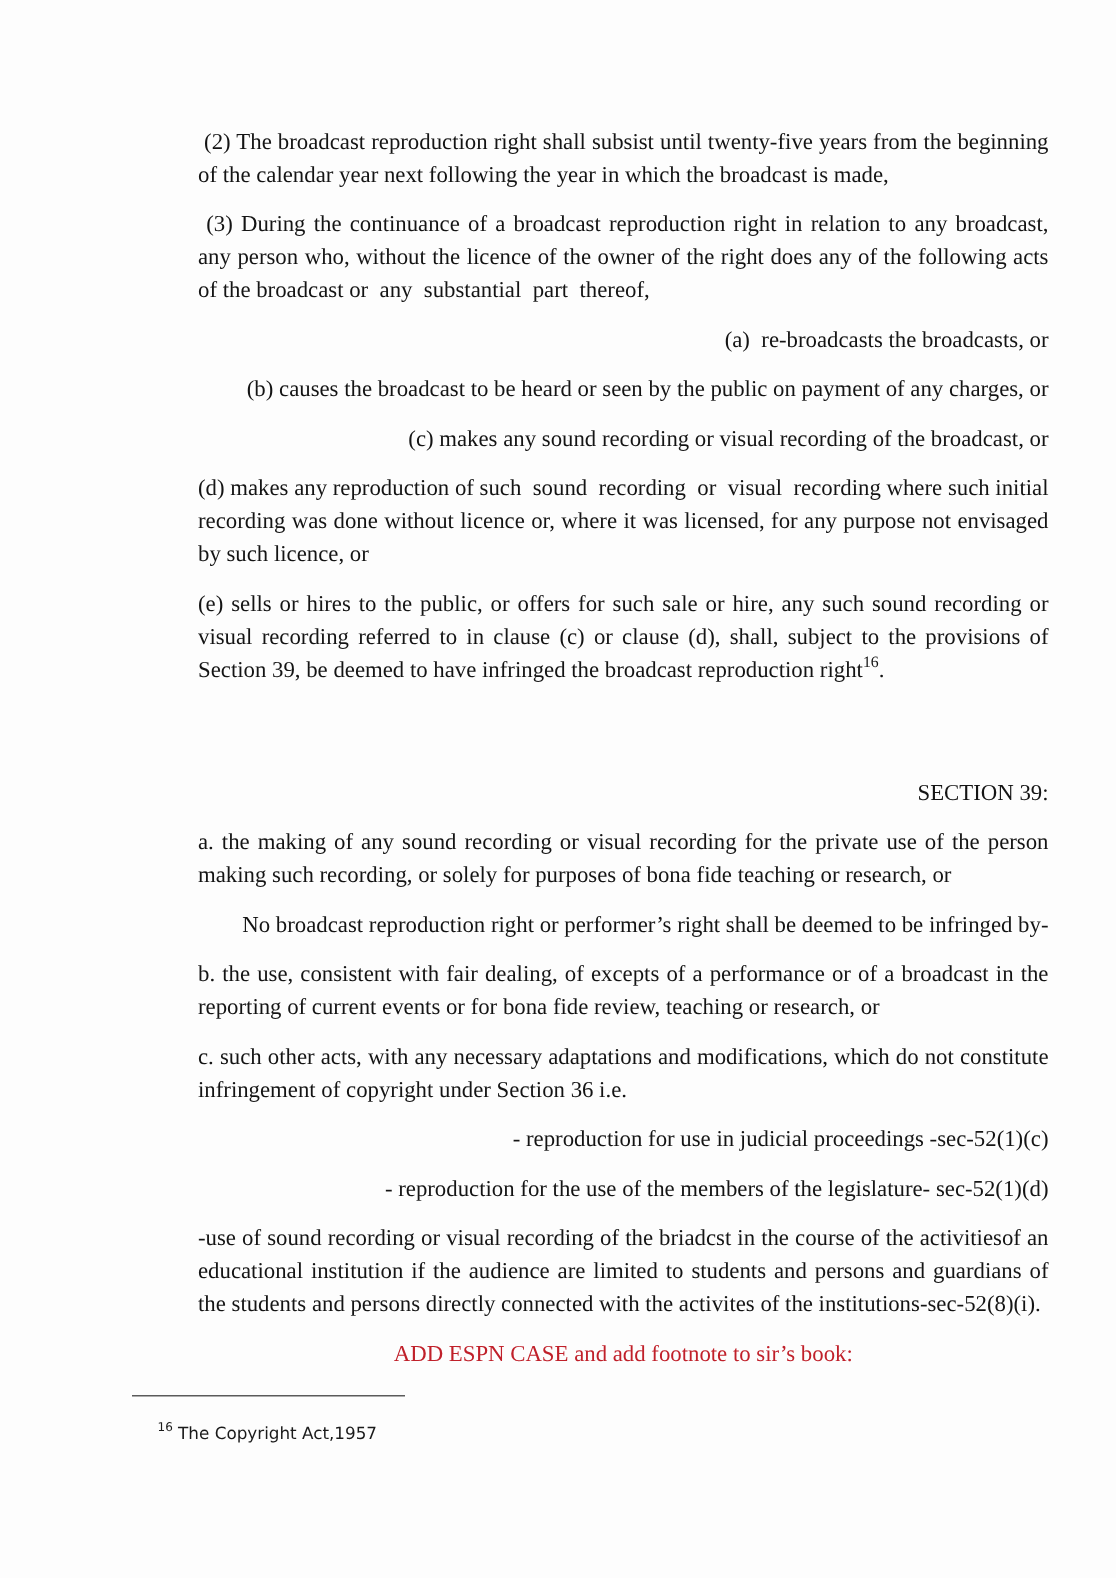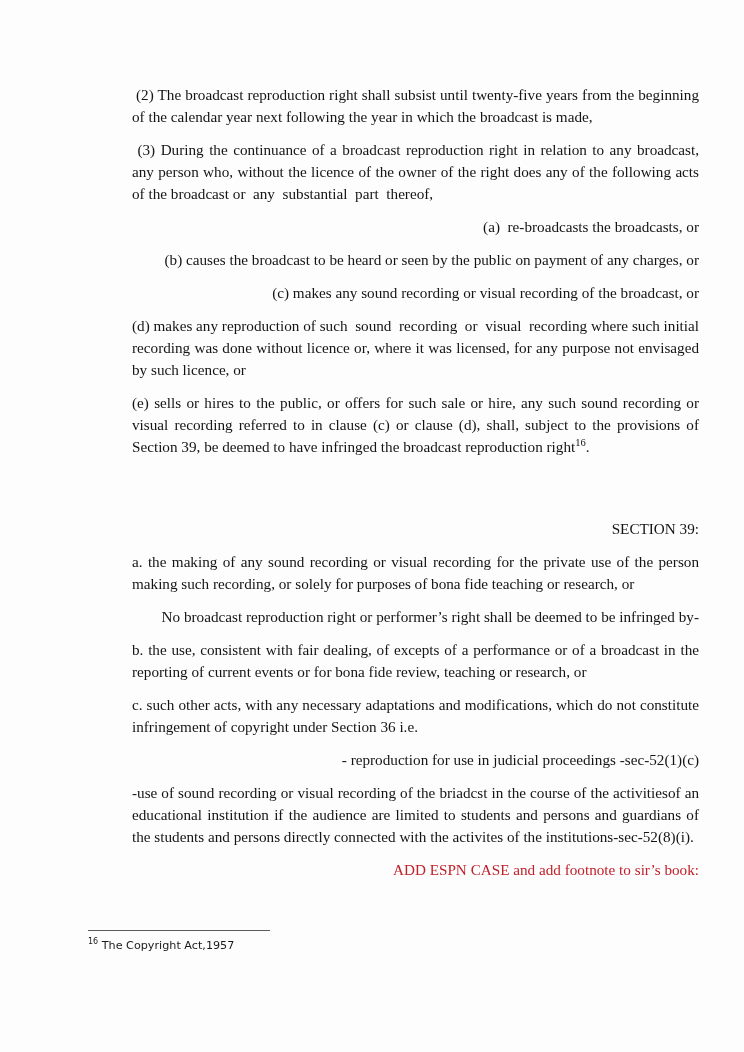--- a/index.html
+++ b/index.html
@@ -56,39 +56,39 @@
 
   .gap-large {
     height: 49px;
   }
 
   .red-note {
     margin: 0;
     font-size: 15.2px;
     line-height: 22px;
     color: #c0202a;
-    text-align: right;
+    text-align: center;
   }
 
   .footnote-zone {
     position: absolute;
     left: 88px;
     top: 930px;
     width: 567px;
   }
 
   .footnote-rule {
     width: 182px;
     height: 0;
     border-top: 1.4px solid #5b5b5b;
     margin: 0 0 7px 0;
   }
 
   .footnote-text {
-    margin: 0;
+    margin: 17px;
     font-family: "DejaVu Sans", sans-serif;
     font-size: 11.2px;
     line-height: 15px;
     color: #1a1a1a;
     text-align: left;
   }
 
   .footnote-text sup {
     font-size: 8px;
     vertical-align: super;
@@ -124,20 +124,21 @@
     <p class="para">a. the making of any sound recording or visual recording for the private use of the person making such recording, or solely for purposes of bona fide teaching or research, or</p>
 
     <p class="para flat">No broadcast reproduction right or performer’s right shall be deemed to be infringed by-</p>
 
     <p class="para">b. the use, consistent with fair dealing, of excepts of a performance or of a broadcast in the reporting of current events or for bona fide review, teaching or research, or</p>
 
     <p class="para">c. such other acts, with any necessary adaptations and modifications, which do not constitute infringement of copyright under Section 36 i.e.</p>
 
     <p class="para flat">- reproduction for use in judicial proceedings -sec-52(1)(c)</p>
 
+    <p class="para flat">- reproduction for the use of the members of the legislature- sec-52(1)(d)</p>
 
 
     <p class="para">-use of sound recording or visual recording of the briadcst in the course of the activitiesof an educational institution if the audience are limited to students and persons and guardians of the students and persons directly connected with the activites of the institutions-sec-52(8)(i).</p>
 
     <p class="red-note">ADD ESPN CASE and add footnote to sir’s book:</p>
 
   </div>
 
   <div class="footnote-zone">
     <div class="footnote-rule"></div>

